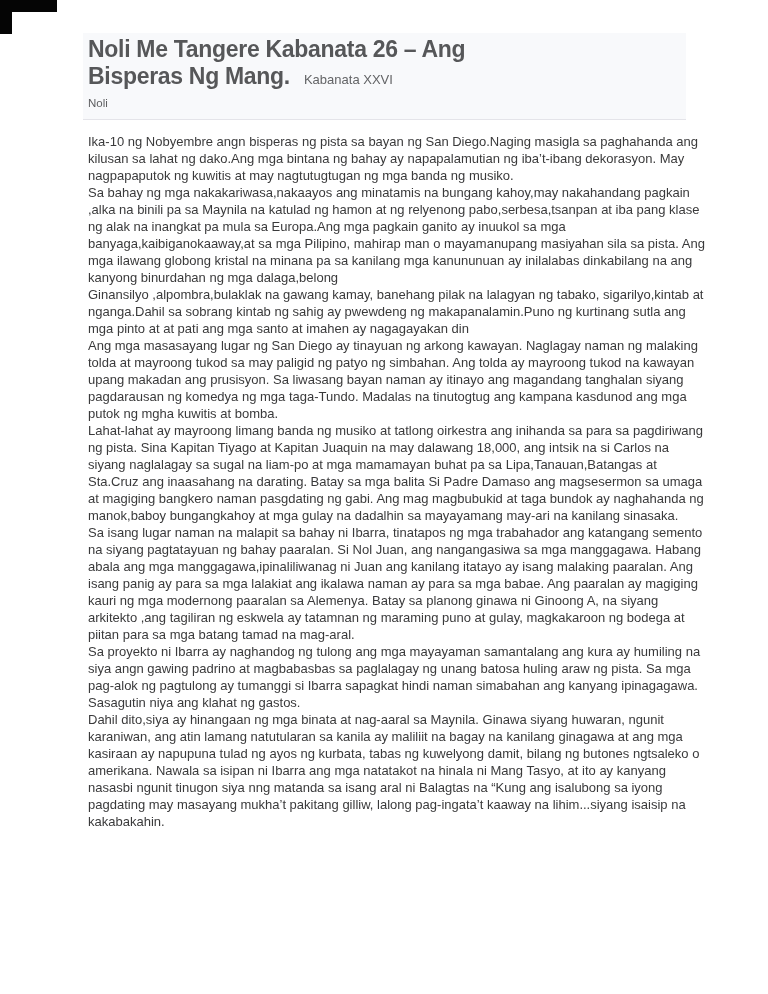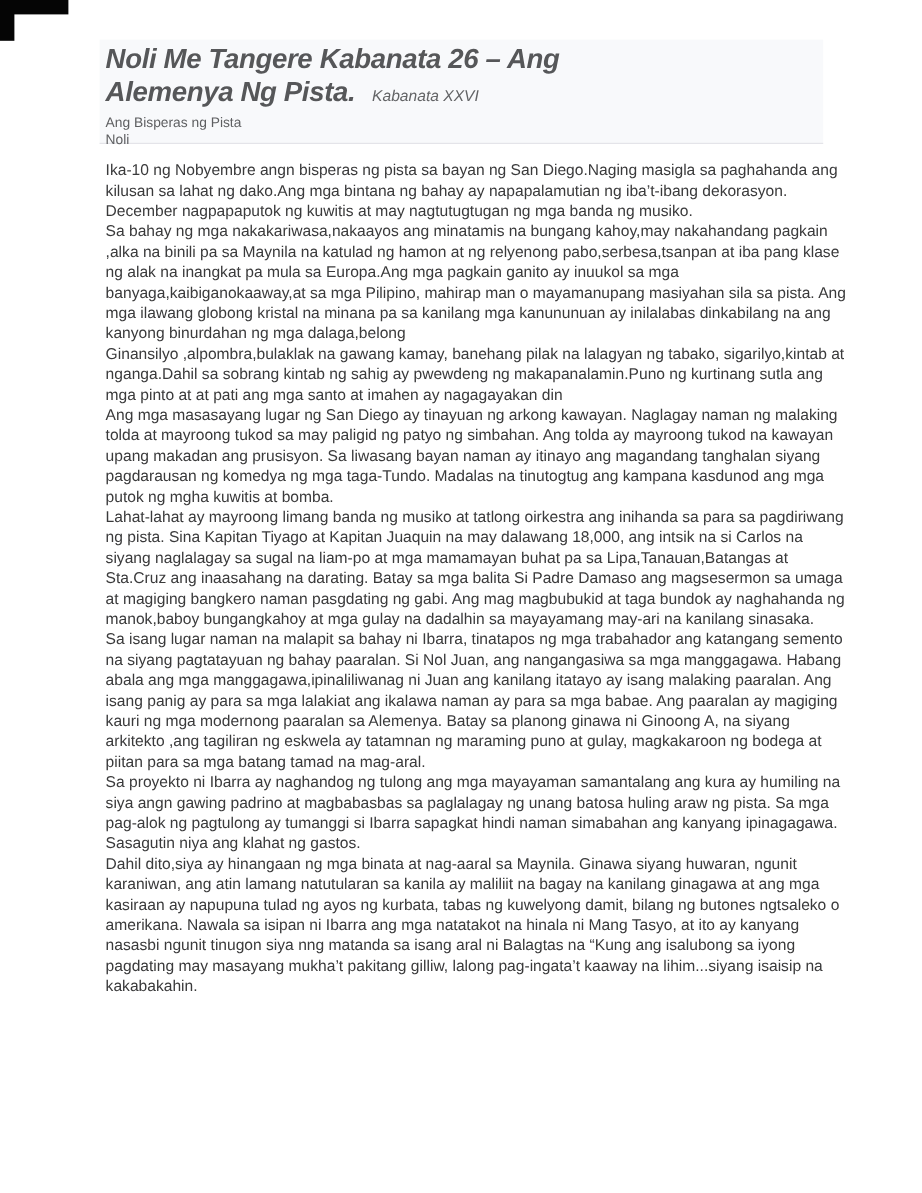--- a/index.html
+++ b/index.html
@@ -33,21 +33,20 @@
     border-bottom: 1px solid #e4e4e9;
     padding: 3px 0 0 5px;
   }
   .title {
     margin: 0;
     font-size: 23px;
     font-weight: bold;
     line-height: 27px;
     letter-spacing: -0.3px;
     color: #565759;
-    font-style: italic;
   }
   .chapter-tag {
     font-size: 13px;
     font-weight: normal;
     letter-spacing: 0;
     color: #636466;
     margin-left: 2px;
     padding-left: 12px;
   }
   .meta {
@@ -70,28 +69,27 @@
 </head>
 <body>
 
 <div class="page">
   <div class="corner-top"></div>
   <div class="corner-side"></div>
 
   <header class="header-block">
     <h1 class="title">
       <span>Noli Me Tangere Kabanata 26 – Ang</span><br>
-      <span>Alemenya Ng Pista.</span><span class="chapter-tag">Kabanata XXVI</span>
+      <span>Bisperas Ng Mang.</span><span class="chapter-tag">Kabanata XXVI</span>
     </h1>
-    <div class="meta">Ang Bisperas ng Pista</div>
     <div class="meta">Noli</div>
   </header>
 
   <main class="body-text" id="body-text">
-      <p>Ika-10 ng Nobyembre angn bisperas ng pista sa bayan ng San Diego.Naging masigla sa paghahanda ang kilusan sa lahat ng dako.Ang mga bintana ng bahay ay napapalamutian ng iba’t-ibang dekorasyon. December nagpapaputok ng kuwitis at may nagtutugtugan ng mga banda ng musiko.</p>
+      <p>Ika-10 ng Nobyembre angn bisperas ng pista sa bayan ng San Diego.Naging masigla sa paghahanda ang kilusan sa lahat ng dako.Ang mga bintana ng bahay ay napapalamutian ng iba’t-ibang dekorasyon. May nagpapaputok ng kuwitis at may nagtutugtugan ng mga banda ng musiko.</p>
       <p>Sa bahay ng mga nakakariwasa,nakaayos ang minatamis na bungang kahoy,may nakahandang pagkain ,alka na binili pa sa Maynila na katulad ng hamon at ng relyenong pabo,serbesa,tsanpan at iba pang klase ng alak na inangkat pa mula sa Europa.Ang mga pagkain ganito ay inuukol sa mga banyaga,kaibiganokaaway,at sa mga Pilipino, mahirap man o mayamanupang masiyahan sila sa pista. Ang mga ilawang globong kristal na minana pa sa kanilang mga kanununuan ay inilalabas dinkabilang na ang kanyong binurdahan ng mga dalaga,belong</p>
       <p>Ginansilyo ,alpombra,bulaklak na gawang kamay, banehang pilak na lalagyan ng tabako, sigarilyo,kintab at nganga.Dahil sa sobrang kintab ng sahig ay pwewdeng ng makapanalamin.Puno ng kurtinang sutla ang mga pinto at at pati ang mga santo at imahen ay nagagayakan din</p>
       <p>Ang mga masasayang lugar ng San Diego ay tinayuan ng arkong kawayan. Naglagay naman ng malaking tolda at mayroong tukod sa may paligid ng patyo ng simbahan. Ang tolda ay mayroong tukod na kawayan upang makadan ang prusisyon. Sa liwasang bayan naman ay itinayo ang magandang tanghalan siyang pagdarausan ng komedya ng mga taga-Tundo. Madalas na tinutogtug ang kampana kasdunod ang mga putok ng mgha kuwitis at bomba.</p>
       <p>Lahat-lahat ay mayroong limang banda ng musiko at tatlong oirkestra ang inihanda sa para sa pagdiriwang ng pista. Sina Kapitan Tiyago at Kapitan Juaquin na may dalawang 18,000, ang intsik na si Carlos na siyang naglalagay sa sugal na liam-po at mga mamamayan buhat pa sa Lipa,Tanauan,Batangas at Sta.Cruz ang inaasahang na darating. Batay sa mga balita Si Padre Damaso ang magsesermon sa umaga at magiging bangkero naman pasgdating ng gabi. Ang mag magbubukid at taga bundok ay naghahanda ng manok,baboy bungangkahoy at mga gulay na dadalhin sa mayayamang may-ari na kanilang sinasaka.</p>
       <p>Sa isang lugar naman na malapit sa bahay ni Ibarra, tinatapos ng mga trabahador ang katangang semento na siyang pagtatayuan ng bahay paaralan. Si Nol Juan, ang nangangasiwa sa mga manggagawa. Habang abala ang mga manggagawa,ipinaliliwanag ni Juan ang kanilang itatayo ay isang malaking paaralan. Ang isang panig ay para sa mga lalakiat ang ikalawa naman ay para sa mga babae. Ang paaralan ay magiging kauri ng mga modernong paaralan sa Alemenya. Batay sa planong ginawa ni Ginoong A, na siyang arkitekto ,ang tagiliran ng eskwela ay tatamnan ng maraming puno at gulay, magkakaroon ng bodega at piitan para sa mga batang tamad na mag-aral.</p>
       <p>Sa proyekto ni Ibarra ay naghandog ng tulong ang mga mayayaman samantalang ang kura ay humiling na siya angn gawing padrino at magbabasbas sa paglalagay ng unang batosa huling araw ng pista. Sa mga pag-alok ng pagtulong ay tumanggi si Ibarra sapagkat hindi naman simabahan ang kanyang ipinagagawa. Sasagutin niya ang klahat ng gastos.</p>
       <p>Dahil dito,siya ay hinangaan ng mga binata at nag-aaral sa Maynila. Ginawa siyang huwaran, ngunit karaniwan, ang atin lamang natutularan sa kanila ay maliliit na bagay na kanilang ginagawa at ang mga kasiraan ay napupuna tulad ng ayos ng kurbata, tabas ng kuwelyong damit, bilang ng butones ngtsaleko o amerikana. Nawala sa isipan ni Ibarra ang mga natatakot na hinala ni Mang Tasyo, at ito ay kanyang nasasbi ngunit tinugon siya nng matanda sa isang aral ni Balagtas na “Kung ang isalubong sa iyong pagdating may masayang mukha’t pakitang gilliw, lalong pag-ingata’t kaaway na lihim...siyang isaisip na kakabakahin.</p>
     </main>
 </div>
 

